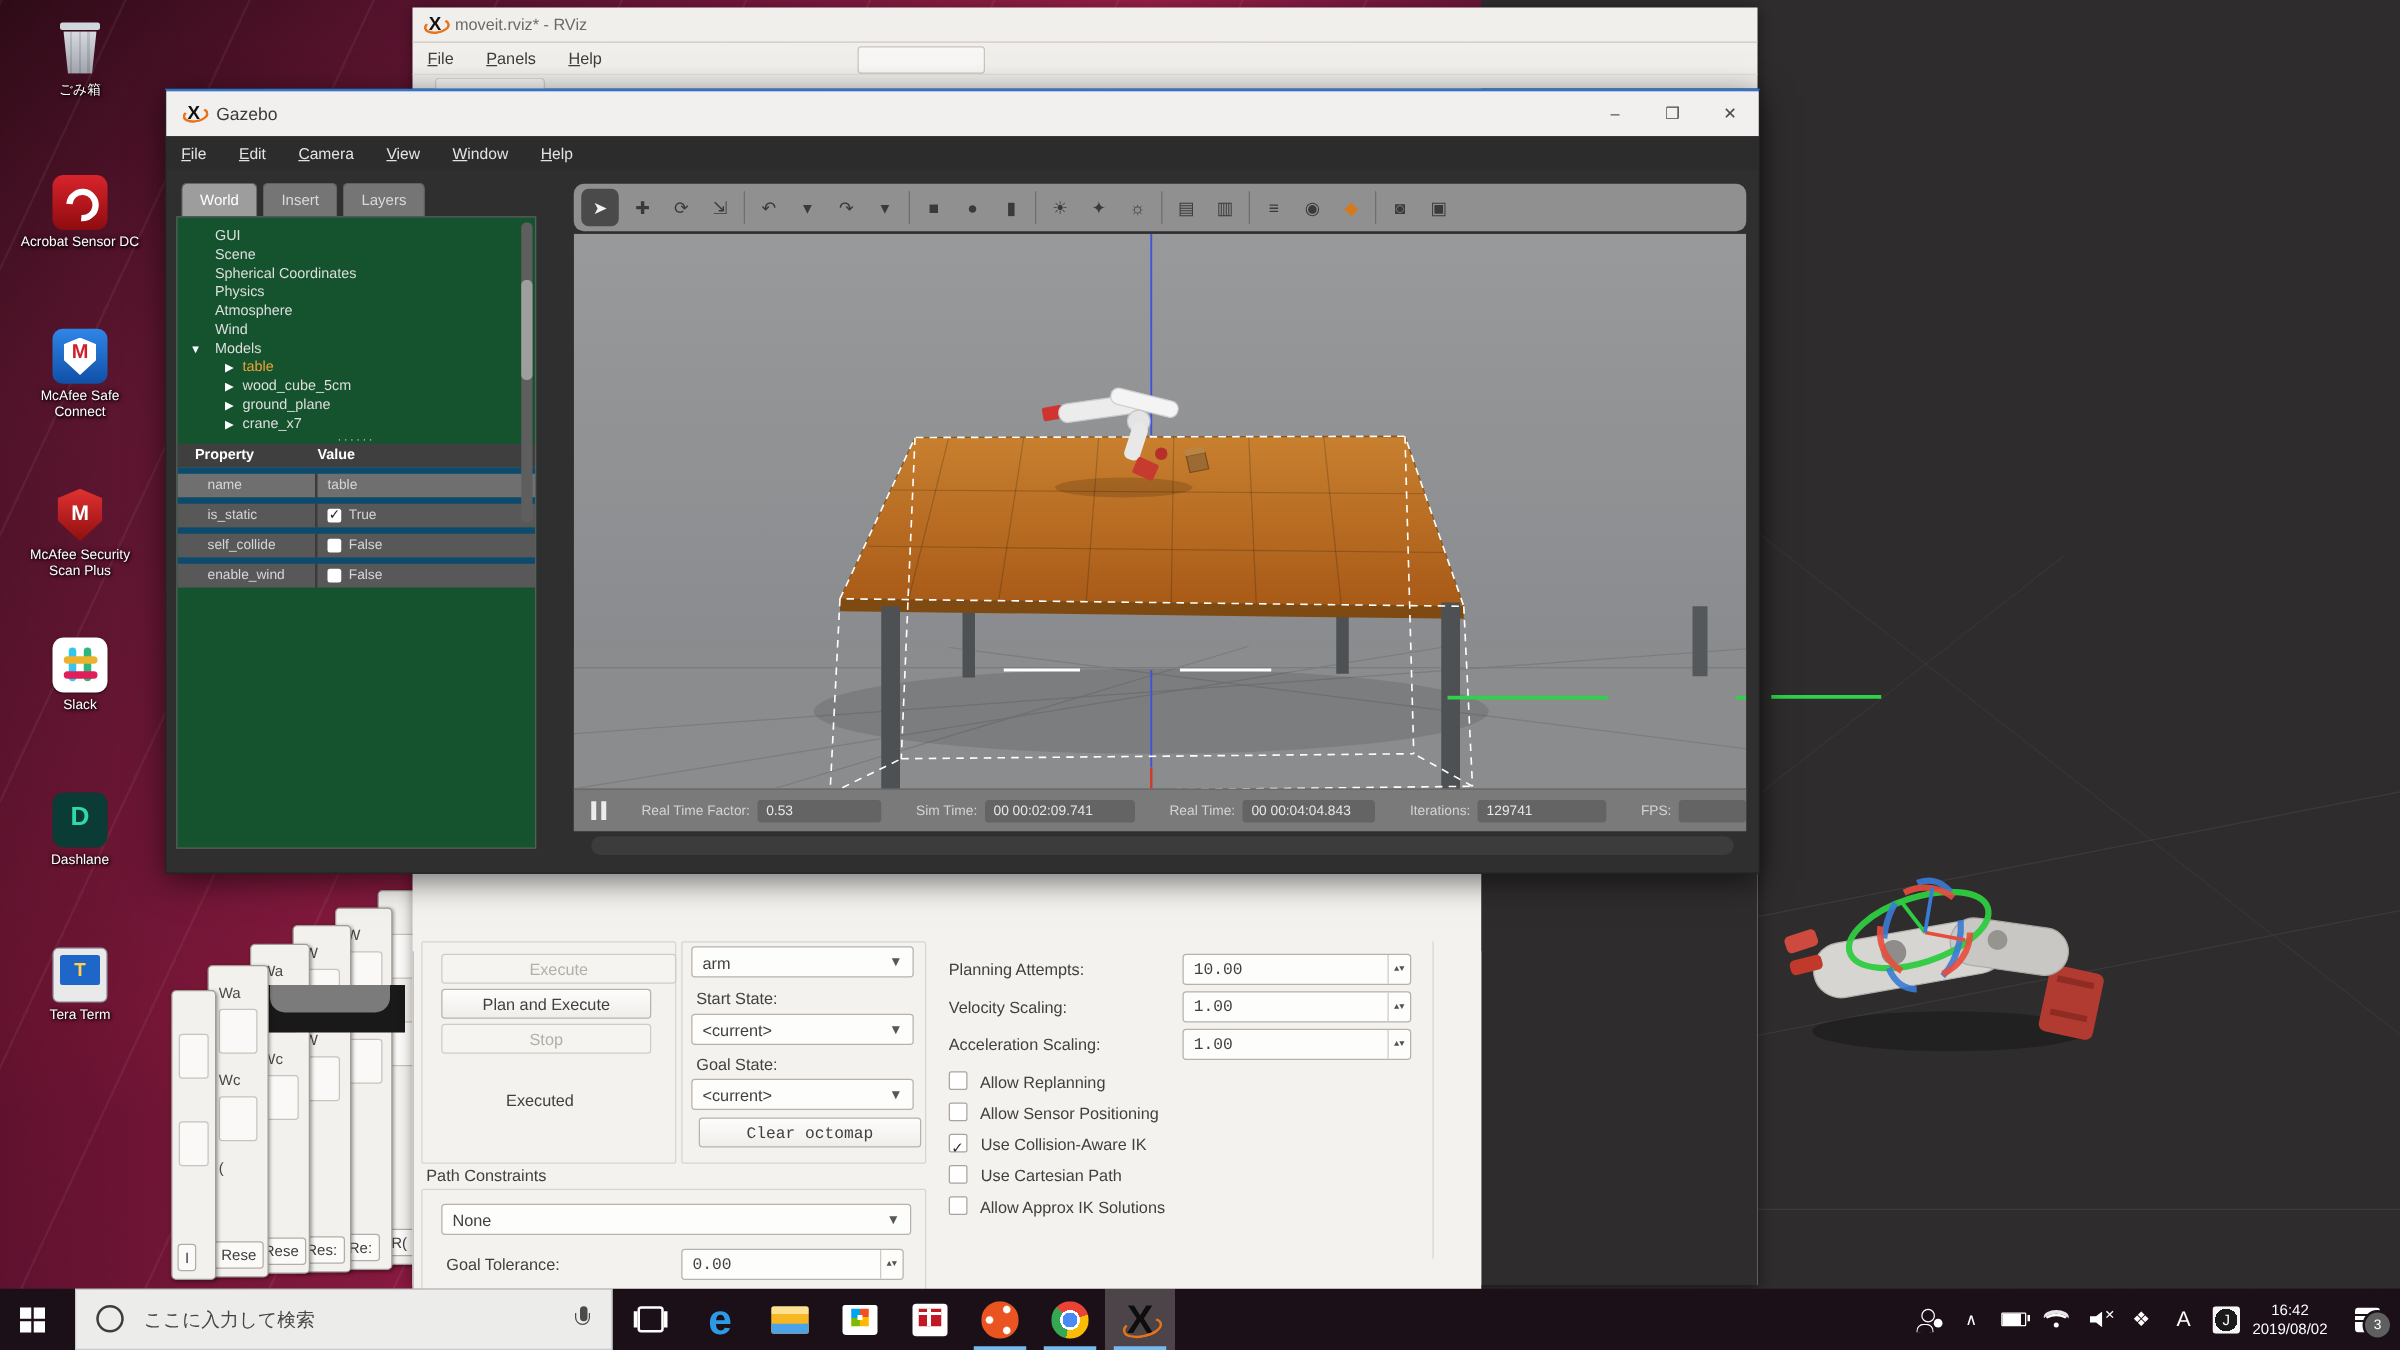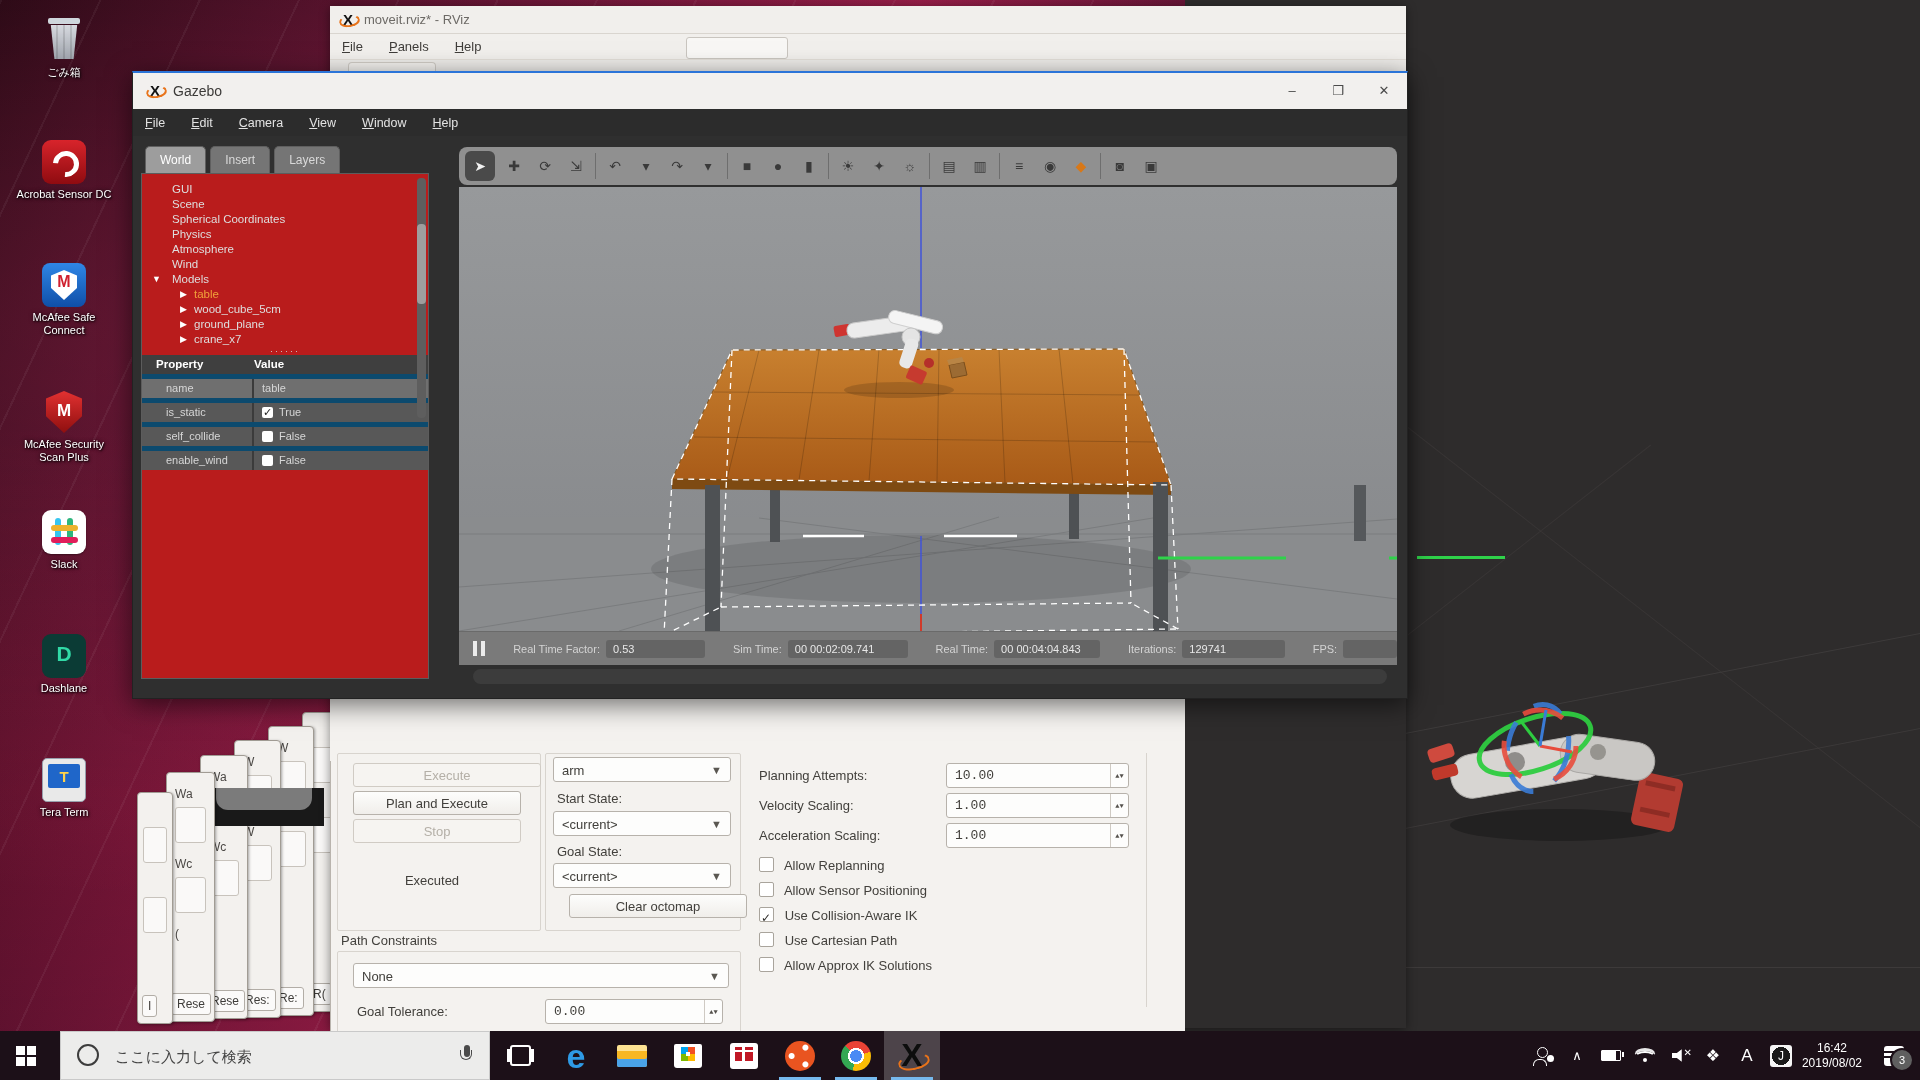--- a/index.html
+++ b/index.html
@@ -138,21 +138,21 @@
   .gz-title{position:absolute;left:0;top:0;width:100%;height:36px;background:#f2f0ee;display:flex;align-items:center;
       padding-left:14px;box-sizing:border-box;gap:10px;font-size:14px;color:#3c3a38;}
   .gz-ctrls{position:absolute;right:0;top:0;height:36px;display:flex;}
   .gz-ctrl{width:46px;height:36px;text-align:center;line-height:36px;font-size:13px;color:#4a4a4a;}
   .gz-menu{position:absolute;left:0;top:36px;width:100%;height:27px;background:#2c2c2c;display:flex;align-items:center;
       gap:26px;padding-left:12px;box-sizing:border-box;font-size:12.5px;color:#e3e3e3;}
   .gz-tabs{position:absolute;left:12px;top:73px;display:flex;gap:4px;}
   .gz-tab{height:26px;padding:0 14px;border-radius:5px 5px 0 0;background:#757575;border:1px solid #5f5f5f;border-bottom:none;
       color:#d9d9d9;font-size:12px;line-height:26px;}
   .gz-tab.active{background:#9d9d9d;color:#fff;}
-  .gz-panel{position:absolute;left:8px;top:100px;width:288px;height:506px;background:#b91c1c;border:1px solid #5c5c5c;
+  .gz-panel{position:absolute;left:8px;top:100px;width:288px;height:506px;background:#14532d;border:1px solid #5c5c5c;
       box-sizing:border-box;overflow:hidden;}
   .tree{position:absolute;left:0;top:8px;width:100%;font-size:11.5px;color:#dedede;}
   .tree-row{height:15px;line-height:15px;padding-left:30px;position:relative;white-space:nowrap;}
   .tree-row .caret{position:absolute;left:10px;top:0;font-size:9px;color:#fff;}
   .model-row{height:15px;line-height:15px;padding-left:52px;position:relative;white-space:nowrap;color:#dedede;}
   .model-row .tri::before{content:"▶";position:absolute;left:38px;top:0;font-size:9px;color:#fff;}
   .model-row.selected .mlabel{color:#f0a13a;}
   .splitter-dots{position:absolute;left:0;top:172px;width:100%;text-align:center;color:#cfcfcf;font-size:9px;letter-spacing:2px;}
   .prop-table{position:absolute;left:0;top:181px;width:100%;font-size:11px;color:#d6d6d6;}
   .prop-head{height:19px;background:#3f3f3f;color:#fff;font-weight:bold;font-size:11.5px;line-height:19px;display:flex;}
@@ -411,21 +411,21 @@
         <span class="mp-label" style="left:226px;top:30px;" data-name="start-state-label">Start State:</span>
         <div class="dd" style="left:222px;top:50px;width:178px;" data-name="start-state-dropdown">
           <span data-name="dropdown-value">&lt;current&gt;</span>
           <span class="dd-caret" data-name="chevron-down-icon"></span>
         </div>
         <span class="mp-label" style="left:226px;top:83px;" data-name="goal-state-label">Goal State:</span>
         <div class="dd" style="left:222px;top:102px;width:178px;" data-name="goal-state-dropdown">
           <span data-name="dropdown-value">&lt;current&gt;</span>
           <span class="dd-caret" data-name="chevron-down-icon"></span>
         </div>
-        <button class="mp-btn" style="left:238px;top:133px;width:178px;" data-name="clear-octomap-button">Clear octomap</button>
+        <button class="mp-btn" style="left:228px;top:133px;width:178px;font-family:Liberation Mono, monospace;" data-name="clear-octomap-button">Clear octomap</button>
 
         <div class="mp-right" data-name="planning-options">
 
             <div class="opt-row" data-name="option-row">
               <span class="mp-olabel" data-name="option-label">Planning Attempts:</span>
               <span class="spinbox" data-name="option-spinbox">
                 <span class="sp-val" data-name="spinbox-value">10.00</span>
                 <span class="sp-arrows" data-name="spinner-arrows-icon">▲▼</span>
               </span>
             </div>

